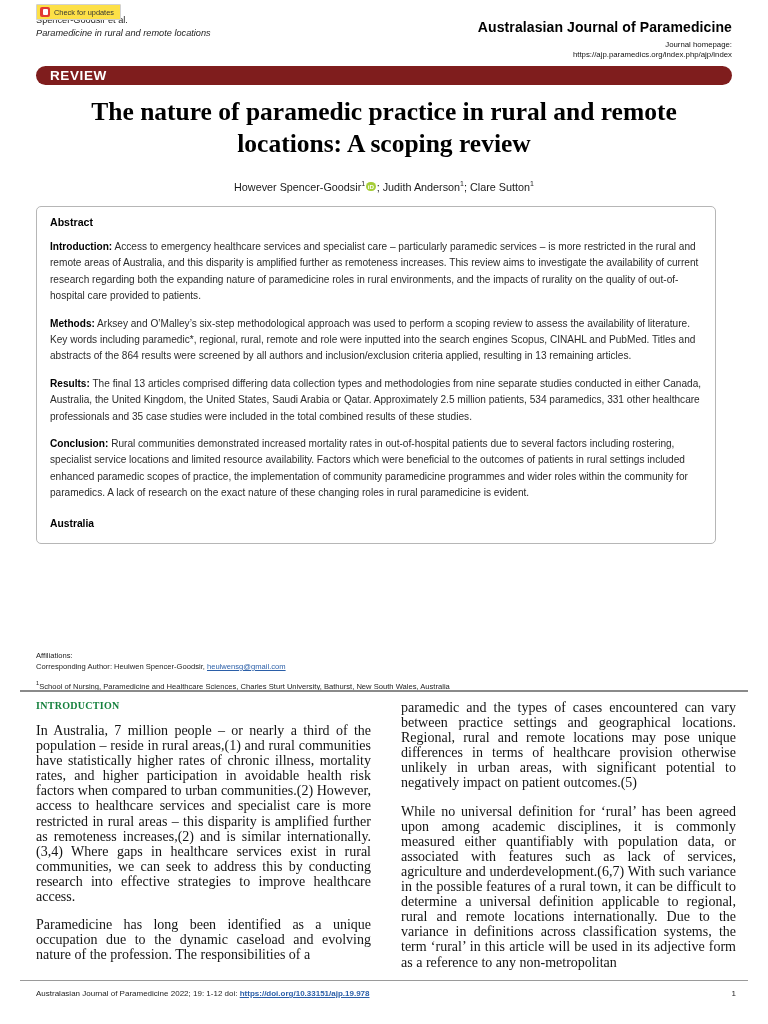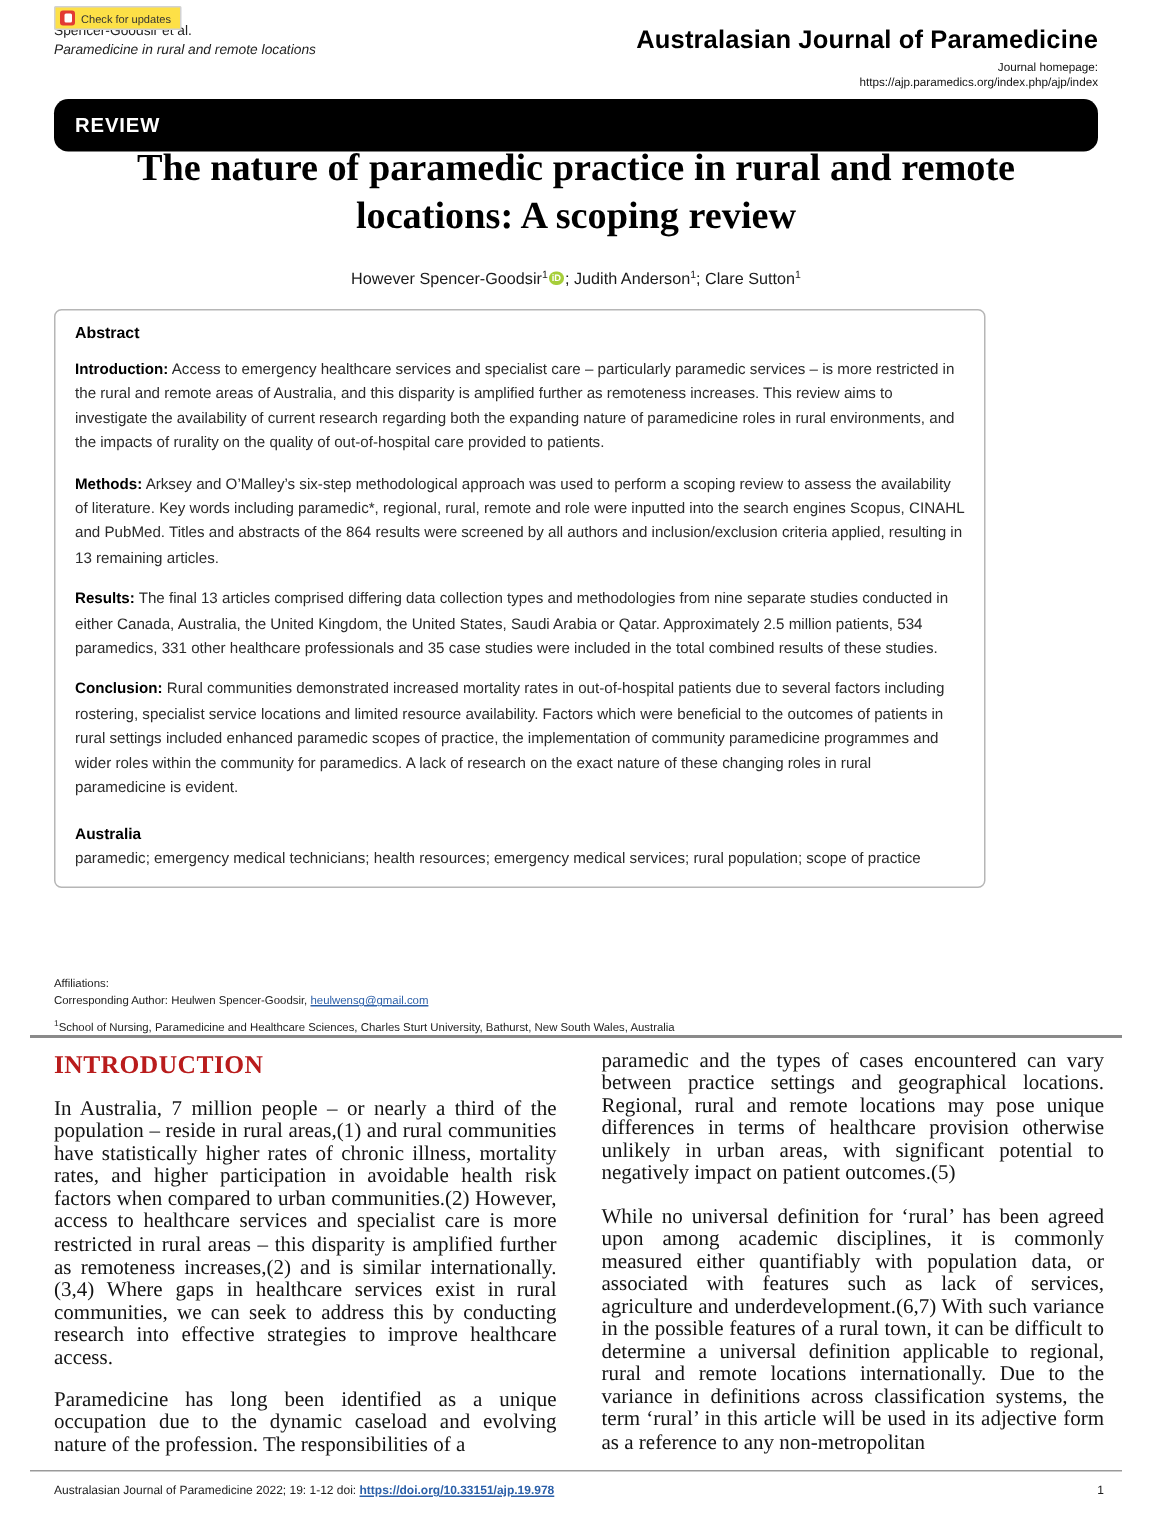--- a/index.html
+++ b/index.html
@@ -83,41 +83,41 @@
     border-radius: 1px;
   }
 
   .journal-block {
     position: absolute;
     right: 36px;
     top: 18px;
     text-align: right;
   }
   .journal-name {
-    font-size: 17px;
+    font-size: 14px;
     font-weight: bold;
     letter-spacing: 0.1px;
     color: #000;
     line-height: 18px;
   }
   .journal-homepage {
     margin-top: 4px;
     font-size: 7.8px;
     line-height: 10px;
     color: #111;
   }
 
   
   .review-banner {
     position: absolute;
     left: 36px;
     top: 66px;
     width: 696px;
-    height: 35px;
-    background: #000000;
+    height: 19px;
+    background: #7f1d1d;
     border-radius: 9.5px;
     display: flex;
     align-items: center;
   }
   .review-banner .label {
     color: #ffffff;
     font-size: 13.5px;
     font-weight: bold;
     letter-spacing: 0.6px;
     margin-left: 14px;
@@ -167,21 +167,21 @@
     margin: 0 1px;
     position: relative;
     top: -1px;
   }
 
   
   .abstract-box {
     position: absolute;
     left: 36px;
     top: 206px;
-    width: 621px;
+    width: 680px;
     box-sizing: border-box;
     border: 1px solid #b6b6b6;
     border-radius: 5px;
     padding: 9px 13px 11px 13px;
     background: #ffffff;
   }
   .abstract-heading {
     font-size: 10.6px;
     font-weight: bold;
     color: #000;
@@ -254,25 +254,25 @@
     width: 700px;
     height: 270px;
     display: flex;
     gap: 30px;
     font-family: "Liberation Serif", serif;
   }
   .col {
     width: 335px;
   }
   .section-heading {
-    font-size: 17px;
+    font-size: 10px;
     font-weight: bold;
     letter-spacing: 0.3px;
     margin: 0 0 12px 0;
-    color: #b91c1c;
+    color: #15803d;
   }
   .body-para {
     font-size: 14px;
     line-height: 15.1px;
     text-align: justify;
     margin: 0 0 13px 0;
     color: #141414;
     hyphens: none;
   }
   .body-para:last-child { margin-bottom: 0; }
@@ -358,21 +358,20 @@
 
     <p class="abs-para">
       <span class="abs-label">Results:</span><span> The final 13 articles comprised differing data collection types and methodologies from nine separate studies conducted in either Canada, Australia, the United Kingdom, the United States, Saudi Arabia or Qatar. Approximately 2.5 million patients, 534 paramedics, 331 other healthcare professionals and 35 case studies were included in the total combined results of these studies.</span>
     </p>
 
     <p class="abs-para">
       <span class="abs-label">Conclusion:</span><span> Rural communities demonstrated increased mortality rates in out-of-hospital patients due to several factors including rostering, specialist service locations and limited resource availability. Factors which were beneficial to the outcomes of patients in rural settings included enhanced paramedic scopes of practice, the implementation of community paramedicine programmes and wider roles within the community for paramedics. A lack of research on the exact nature of these changing roles in rural paramedicine is evident.</span>
     </p>
 
     <div class="kw-heading">Australia</div>
-    <div class="kw-list">paramedic; emergency medical technicians; health resources; emergency medical services; rural population; scope of practice</div>
   </div>
 
   <div class="corresp">
     <div>Affiliations:</div>
     <div>
       <span>Corresponding Author: </span><span>Heulwen Spencer-Goodsir, </span><span class="email">heulwensg@gmail.com</span>
     </div>
     <div class="affil-line">
       <sup>1</sup><span>School of Nursing, Paramedicine and Healthcare Sciences, Charles Sturt University, Bathurst, New South Wales, Australia</span>
     </div>

